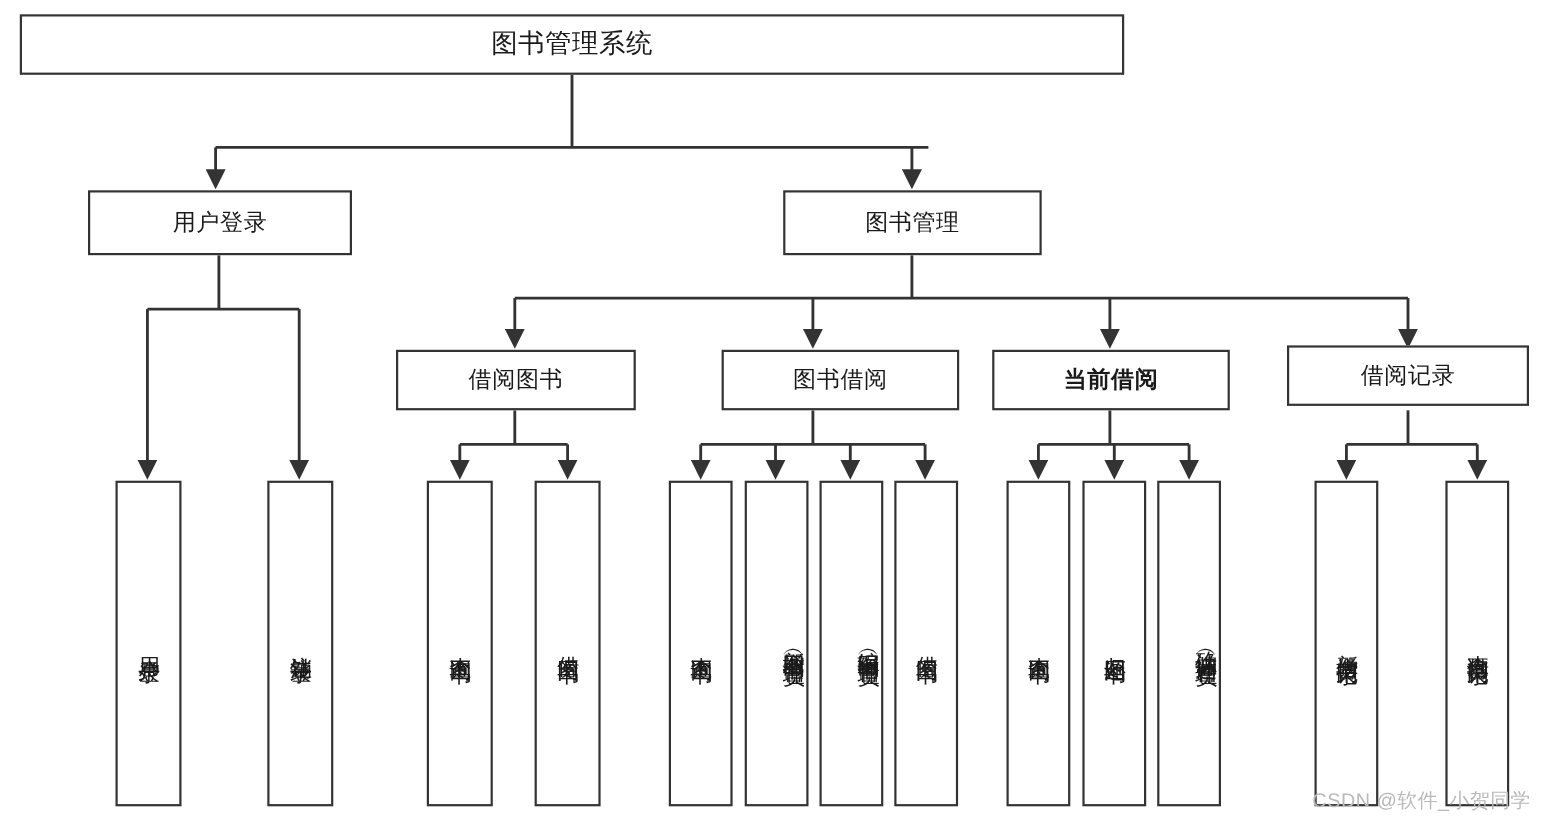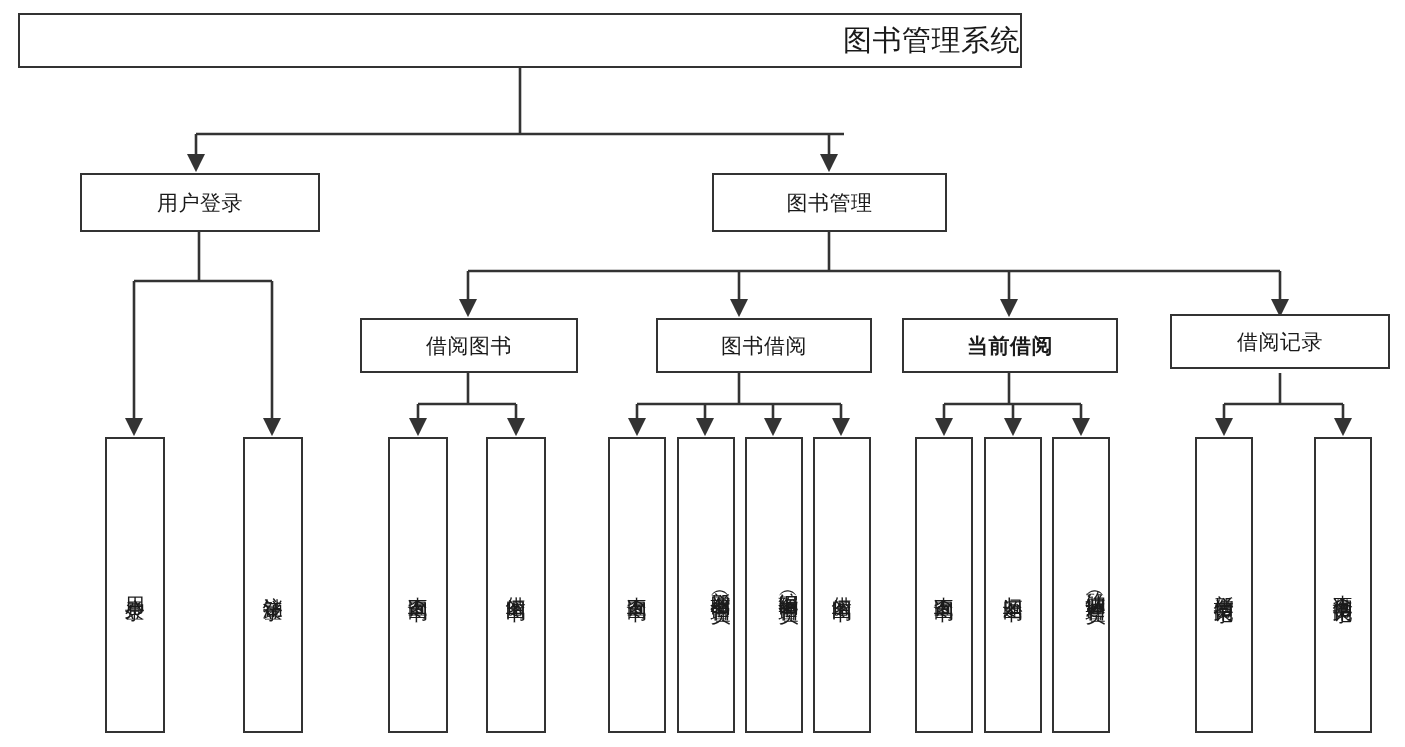--- a/index.html
+++ b/index.html
@@ -34,22 +34,21 @@
     align-items: center;
     justify-content: center;
     color: #1a1a1a;
   }
   .node.horizontal {
     font-size: 21px;
     letter-spacing: 0.5px;
     line-height: 1.1;
   }
   .node.root {
-    font-size: 29px;
-    justify-content: flex-end;
+    font-size: 24px;
   }
   .node.vertical {
     writing-mode: vertical-rl;
     text-orientation: upright;
     font-size: 20px;
     line-height: 1.22;
     letter-spacing: 2px;
     padding: 8px 0;
   }
   .node.vertical.align-top {
@@ -184,14 +183,15 @@
     <span class="node-label">确认归还（管理员）</span>
   </div>
 
   <div class="node vertical" style="left:1195px; top:437px; width:58px; height:296px;">
     <span class="node-label">新增借阅记录</span>
   </div>
   <div class="node vertical" style="left:1314px; top:437px; width:58px; height:296px;">
     <span class="node-label">查询借阅记录</span>
   </div>
 
+  <div class="watermark" style="left:1193px; top:716px;">CSDN @软件_小贺同学</div>
 
 </div>
 
 </body></html>

